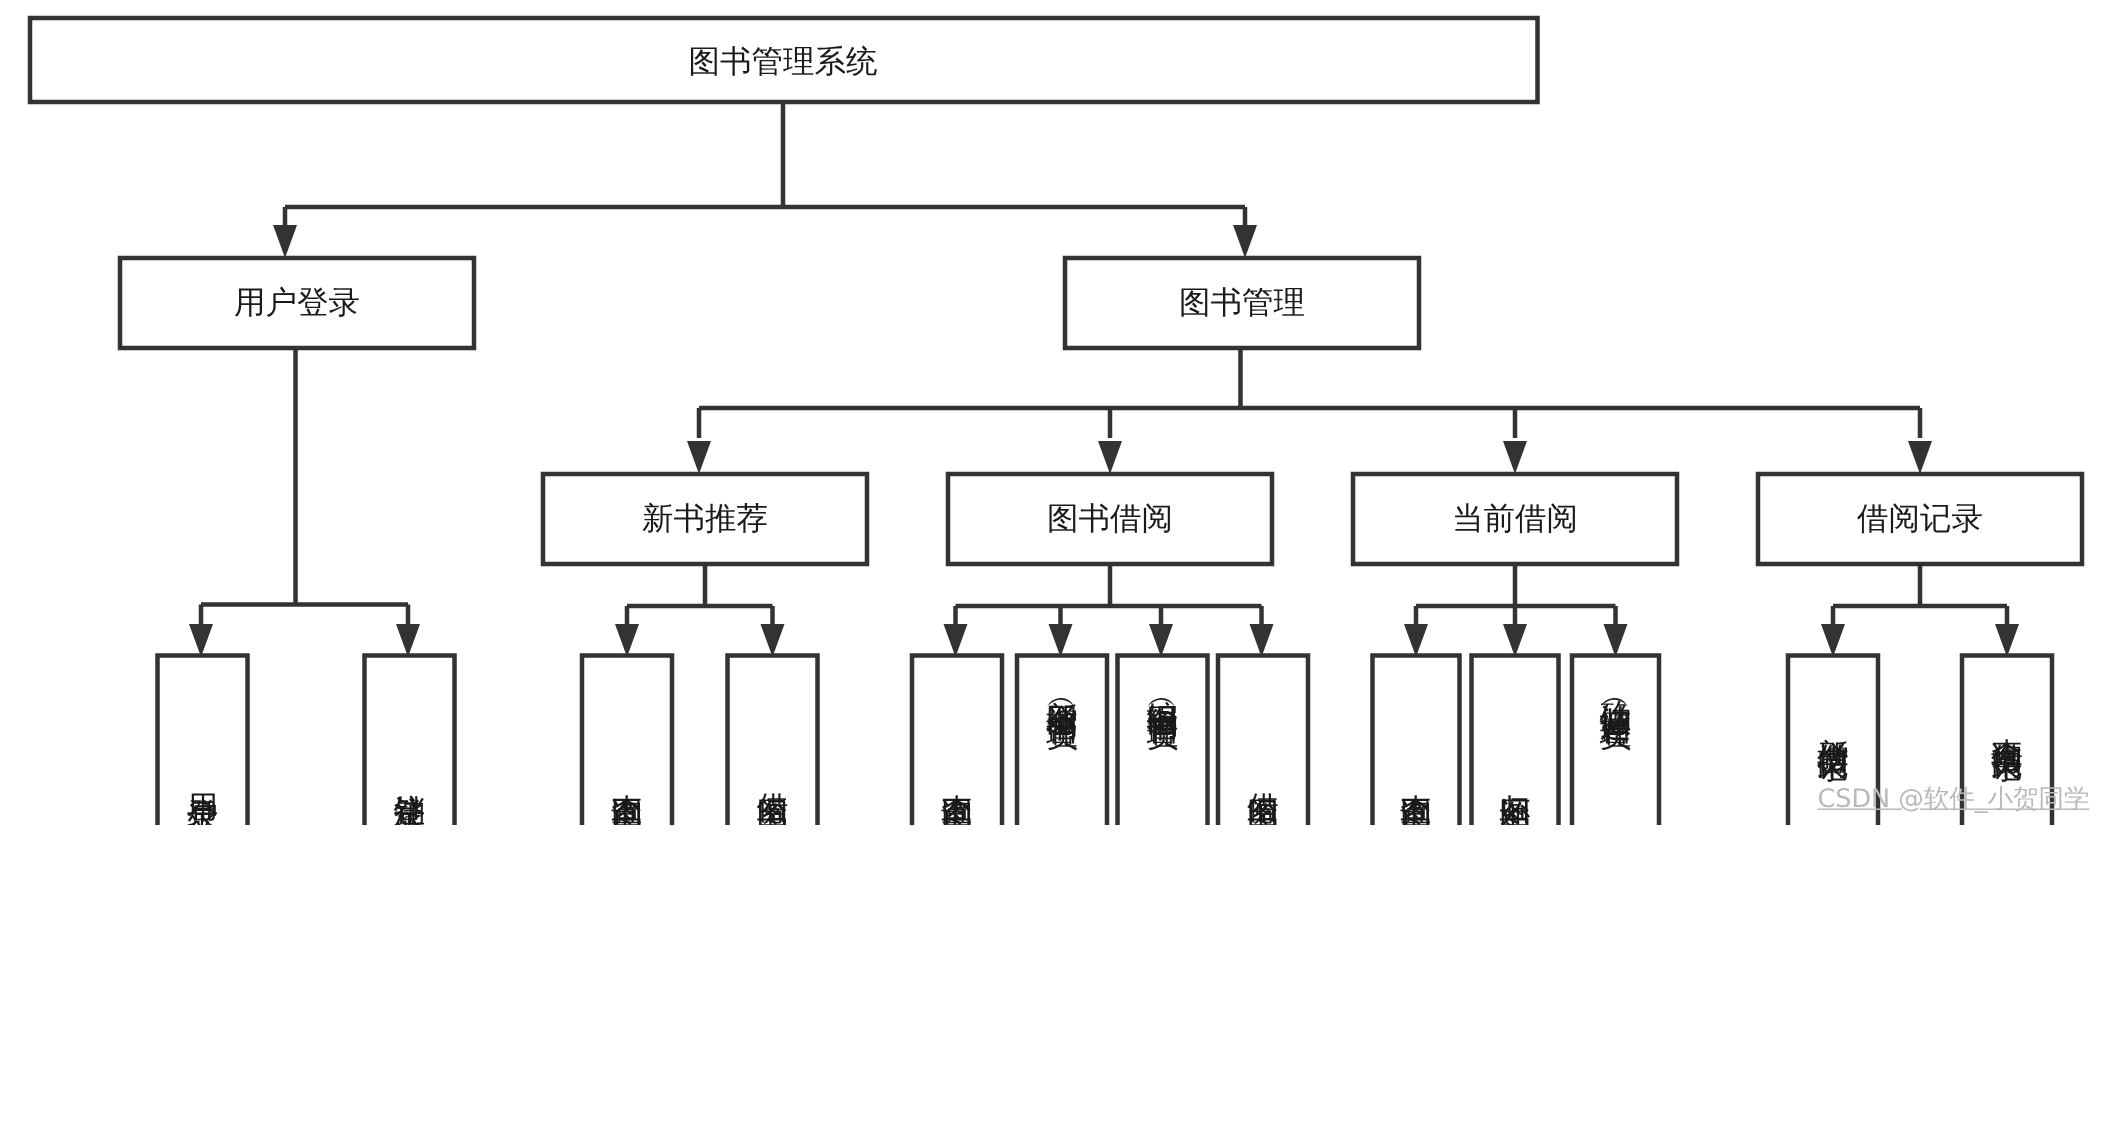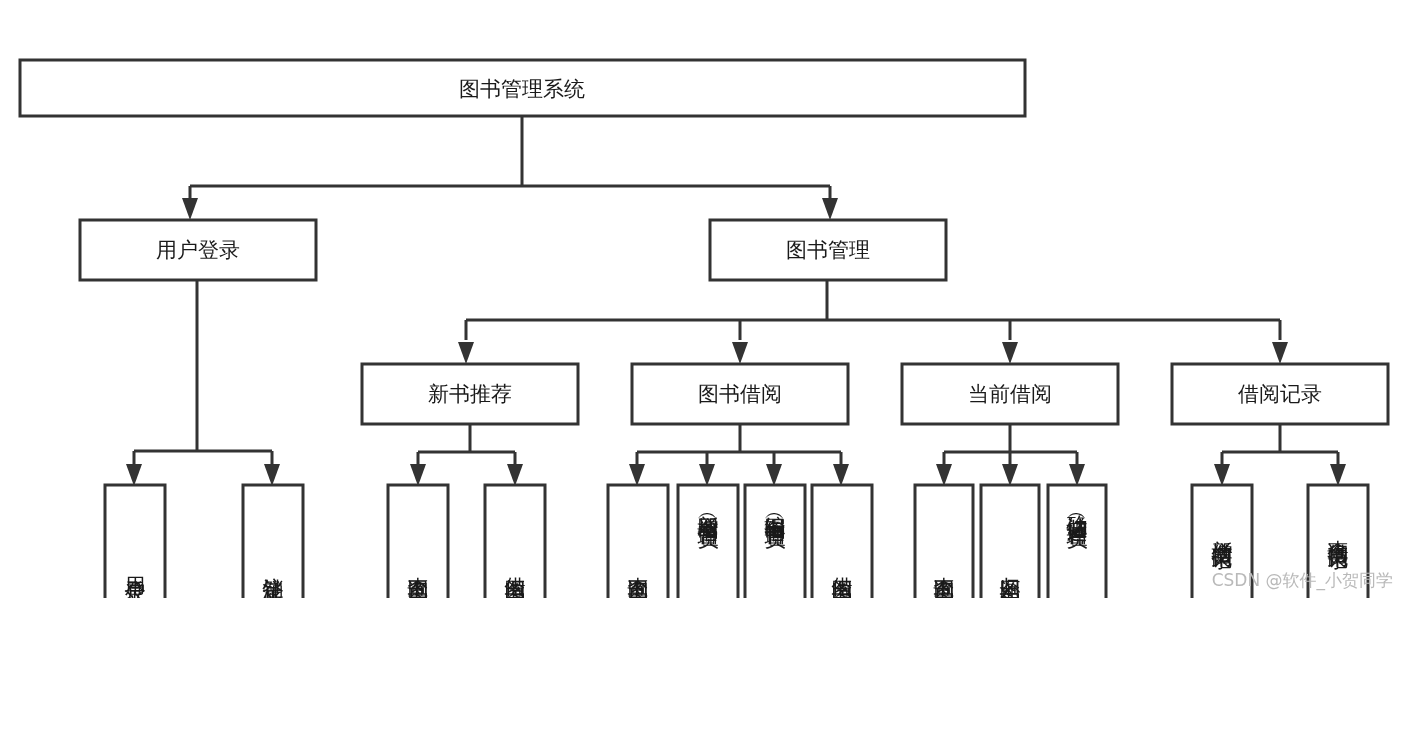--- a/index.html
+++ b/index.html
@@ -9,21 +9,20 @@
   }
   body {
     font-family: "DejaVu Sans", "Liberation Sans", sans-serif;
   }
   #diagram-root {
     position: relative;
     width: 1405px;
     height: 550px;
     background: #ffffff;
     overflow: hidden;
-    margin-top: 48px;
   }
   svg.diagram-canvas {
     position: absolute;
     left: 0;
     top: 0;
     width: 1405px;
     height: 747px;
     display: block;
   }
   .node-box {
@@ -57,20 +56,21 @@
   }
   .watermark-text {
     position: absolute;
     right: 12px;
     bottom: 6px;
     font-family: "DejaVu Sans", "Liberation Sans", sans-serif;
     font-size: 17px;
     color: #b9b9b9;
     white-space: nowrap;
     pointer-events: none;
+    text-decoration: underline;
   }
 </style>
 </head>
 <body>
 
 <div id="diagram-root">
 
   <svg class="diagram-canvas" viewBox="0 0 1405 747" xmlns="http://www.w3.org/2000/svg">
 
     <g>

